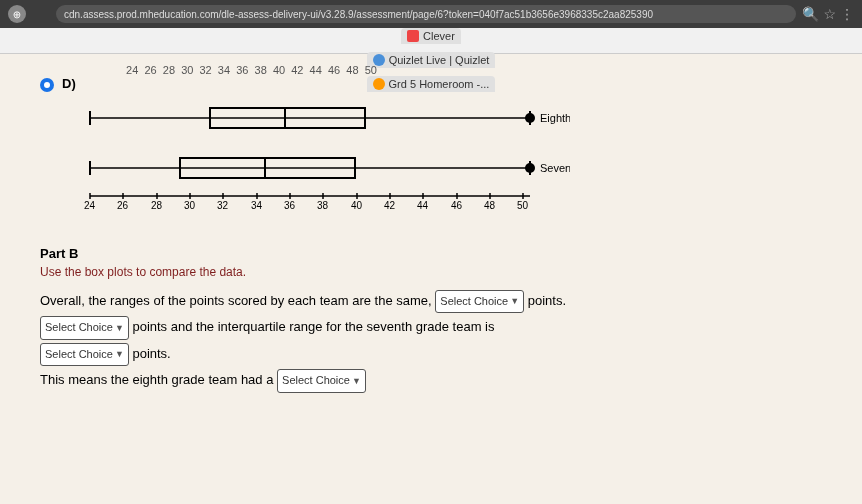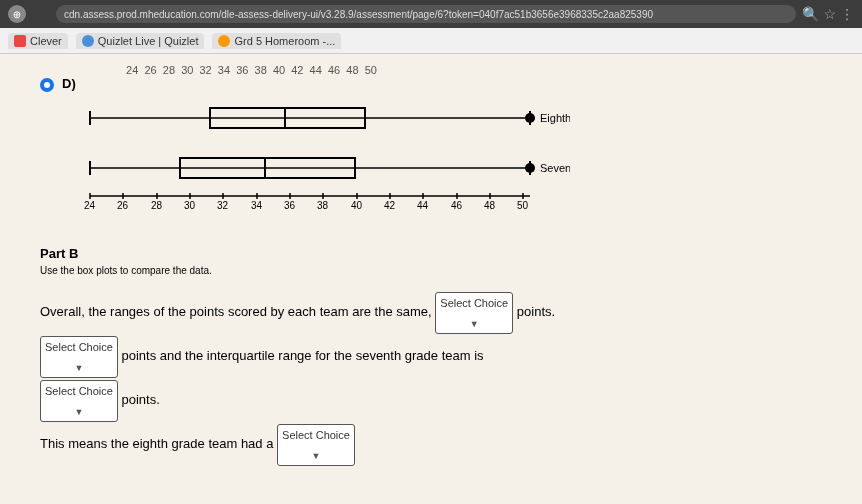--- a/index.html
+++ b/index.html
@@ -53,20 +53,21 @@
 
     
     .tab-bar {
       background: #f1f1f1;
       height: 26px;
       display: flex;
       align-items: center;
       padding: 0 8px;
       gap: 8px;
       border-bottom: 1px solid #ccc;
+      flex-direction: column;
     }
     .tab-item {
       display: flex; align-items: center; gap: 4px;
       font-size: 11px;
       color: #333;
       padding: 2px 6px;
       background: #e0e0e0;
       border-radius: 4px 4px 0 0;
       cursor: pointer;
     }
@@ -133,37 +134,36 @@
     
     .part-b {
       padding: 10px 41px 10px 40px;
     }
     .part-b-title {
       font-weight: bold;
       font-size: 13px;
       margin-bottom: 4px;
     }
     .part-b-subtitle {
-      font-size: 10px;
-      margin-bottom: 16px;
-      color: #000000;
+      font-size: 12px;
+      margin-bottom: 10px;
+      color: #7f1d1d;
     }
 
     .inline-select {
       display: inline-flex;
       align-items: center;
       border: 1px solid #555;
       border-radius: 3px;
       background: white;
       padding: 1px 4px;
       font-size: 11px;
       cursor: pointer;
       gap: 2px;
       vertical-align: middle;
-      flex-direction: column;
     }
     .inline-select span {
       color: #333;
     }
     .inline-select .chevron {
       font-size: 9px;
       color: #555;
     }
 
     .sentence-line {

